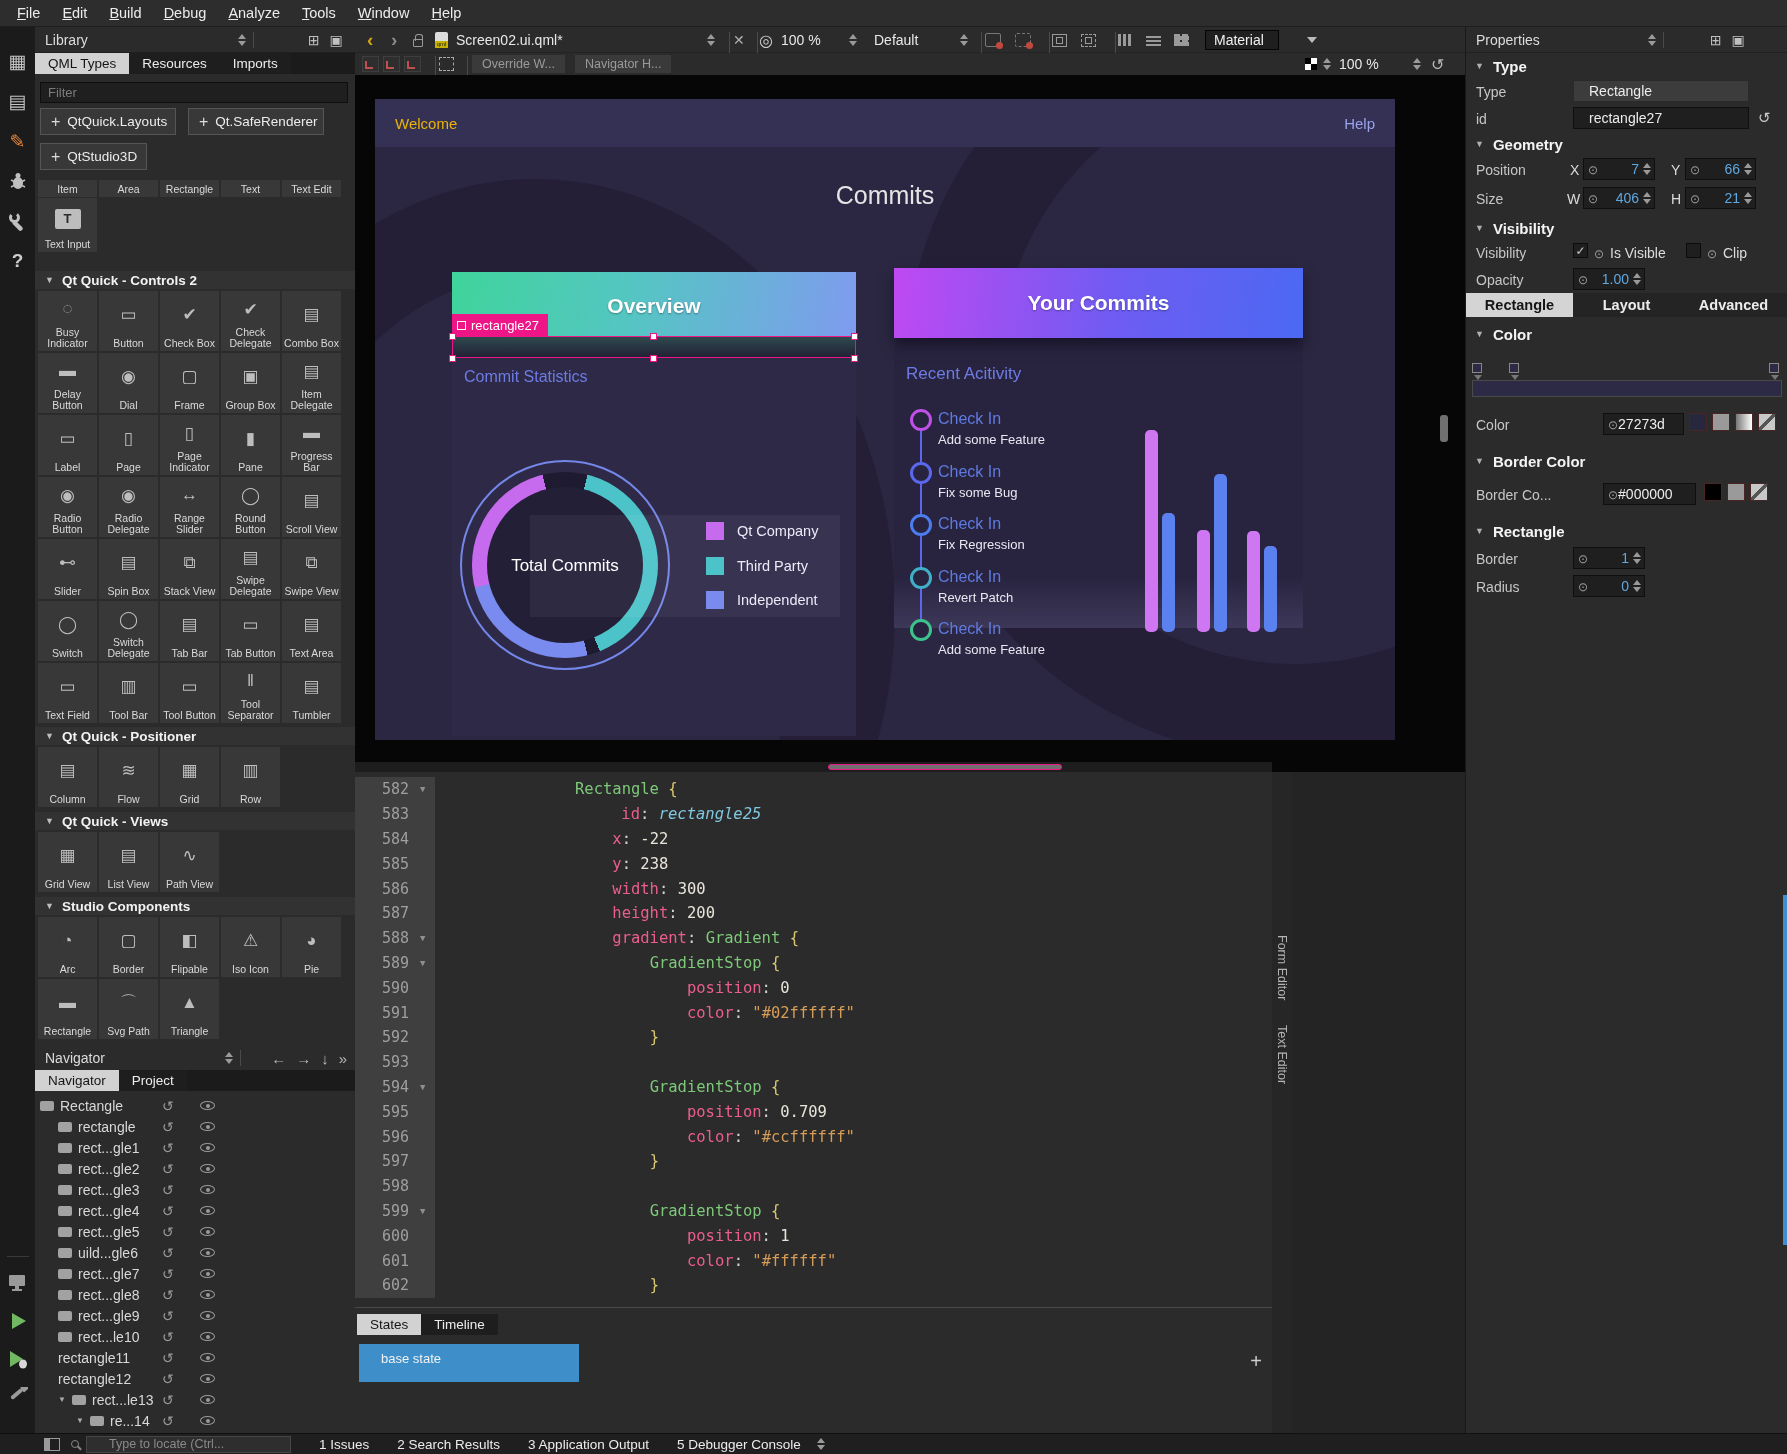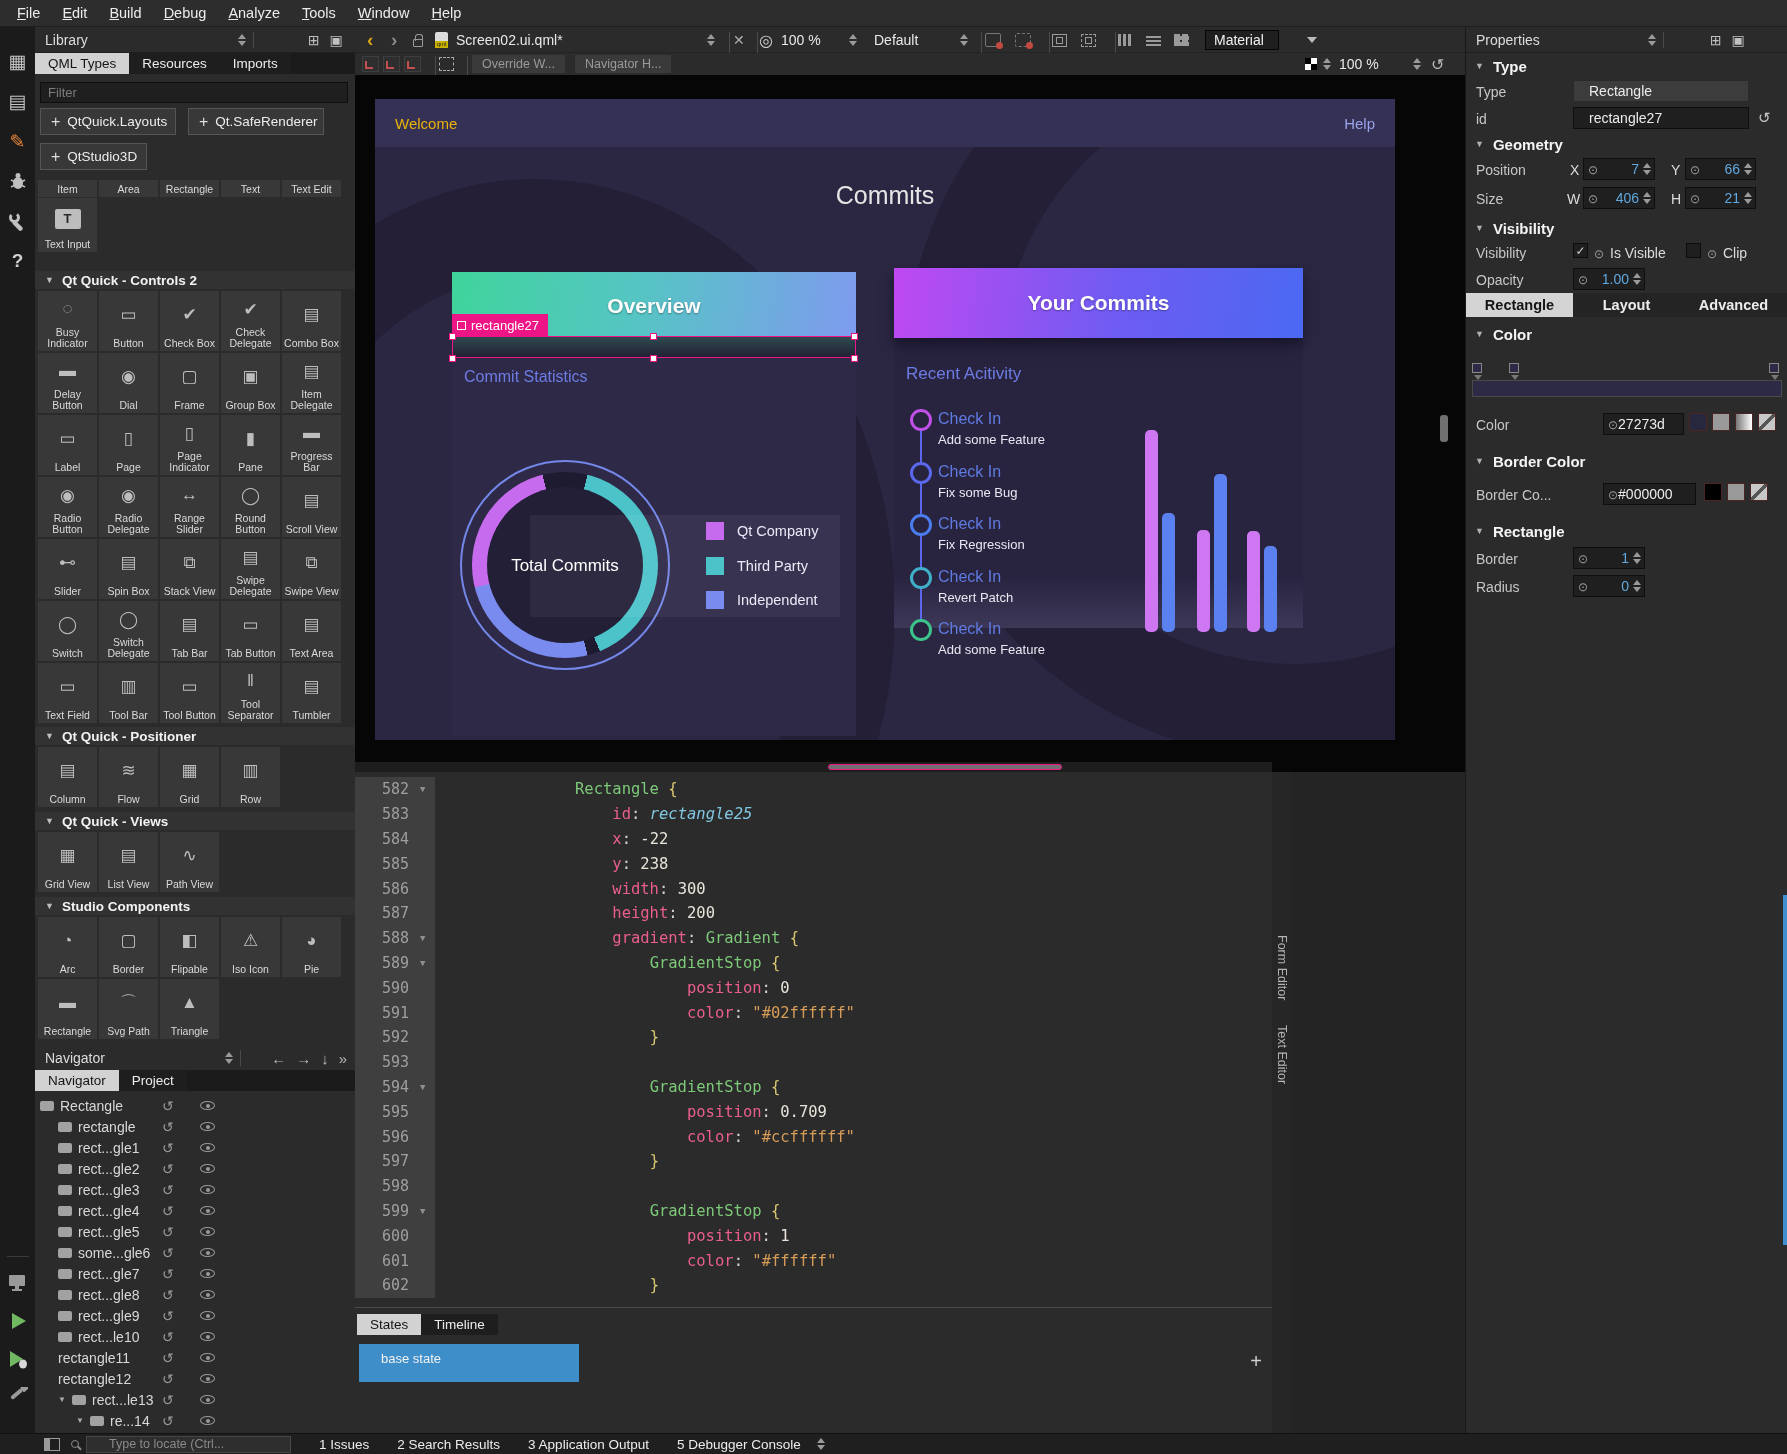--- a/index.html
+++ b/index.html
@@ -583,21 +583,21 @@
         <div class="tree-row">
           <span style="width: 23px;"></span>
           <span class="tree-box"></span>
           <span>rect...gle5</span>
           <span class="tree-exp">↺</span>
           <span class="eye"></span>
         </div>
         <div class="tree-row">
           <span style="width: 23px;"></span>
           <span class="tree-box"></span>
-          <span>some...gle6</span>
+          <span>uild...gle6</span>
           <span class="tree-exp">↺</span>
           <span class="eye"></span>
         </div>
         <div class="tree-row">
           <span style="width: 23px;"></span>
           <span class="tree-box"></span>
           <span>rect...gle7</span>
           <span class="tree-exp">↺</span>
           <span class="eye"></span>
         </div>
@@ -821,21 +821,21 @@
 
   <div class="code-editor" id="code-editor">
       <div class="code-line">
         <span class="gutter">582</span>
         <span class="fold">▼</span>
         <span class="code-text" style="padding-left: 15ch;"><span class="tok t">Rectangle </span><span class="tok b">{</span></span>
       </div>
       <div class="code-line">
         <span class="gutter">583</span>
         <span class="fold"></span>
-        <span class="code-text" style="padding-left: 19ch;"><span class="tok p">id</span><span class="tok n">: </span><span class="tok i">rectangle25</span></span>
+        <span class="code-text" style="padding-left: 19ch; margin-left: 9px;"><span class="tok p">id</span><span class="tok n">: </span><span class="tok i">rectangle25</span></span>
       </div>
       <div class="code-line">
         <span class="gutter">584</span>
         <span class="fold"></span>
         <span class="code-text" style="padding-left: 19ch;"><span class="tok p">x</span><span class="tok n">: </span><span class="tok v">-22</span></span>
       </div>
       <div class="code-line">
         <span class="gutter">585</span>
         <span class="fold"></span>
         <span class="code-text" style="padding-left: 19ch;"><span class="tok p">y</span><span class="tok n">: </span><span class="tok v">238</span></span>

